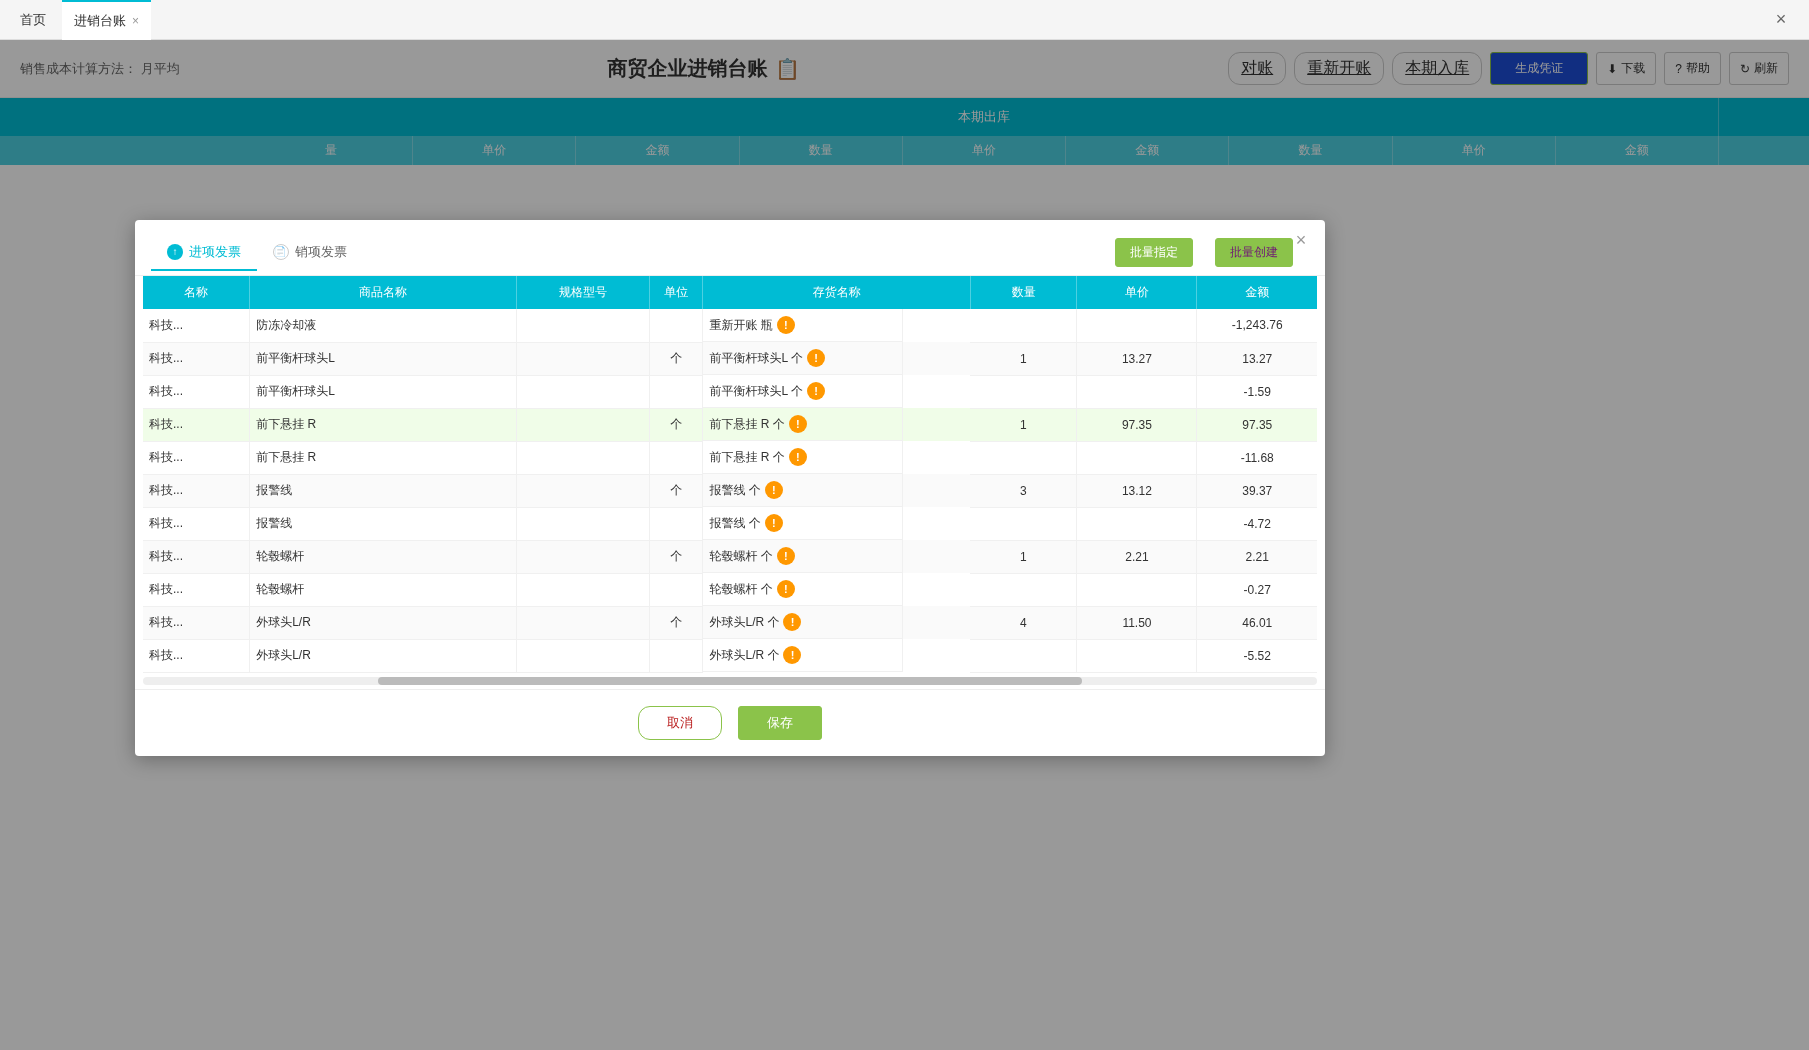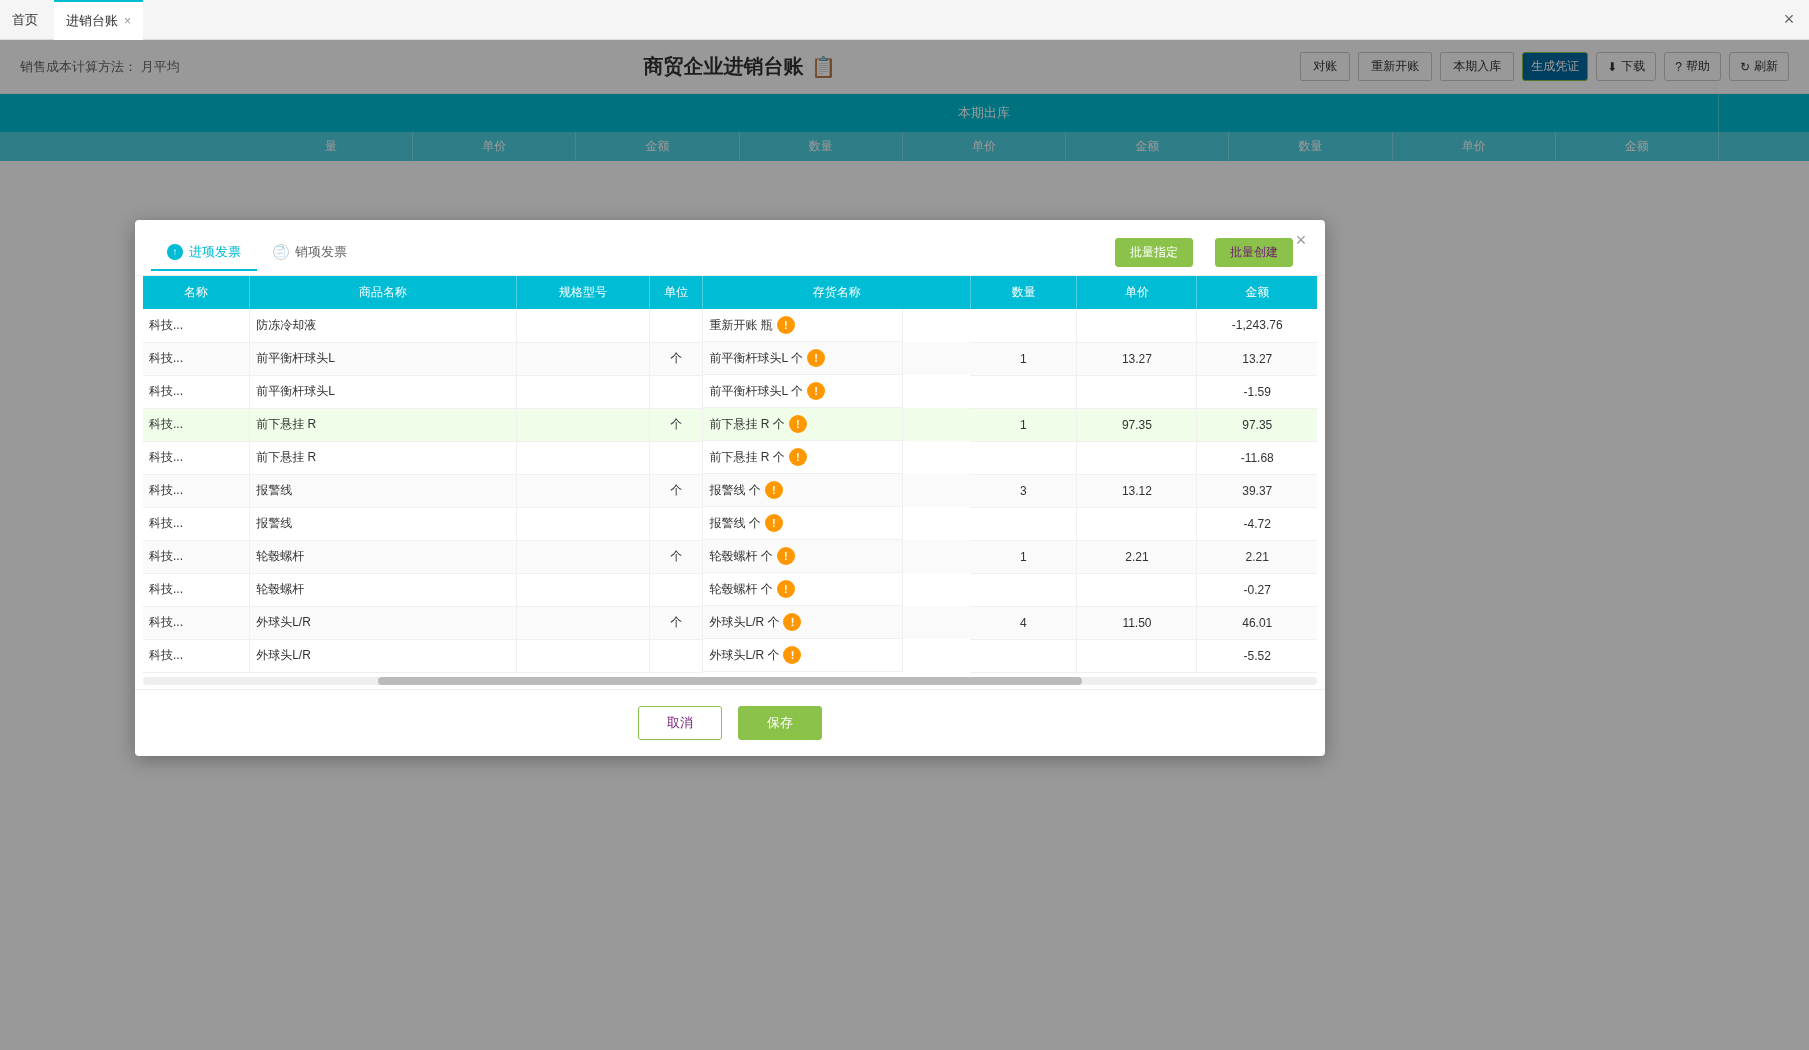--- a/index.html
+++ b/index.html
@@ -1,37 +1,37 @@
 <!DOCTYPE html>
 <html><head>
   <meta charset="utf-8">
   <style>
     * { box-sizing: border-box; margin: 0; padding: 0; }
     body { font-family: 'Microsoft YaHei', Arial, sans-serif; font-size: 13px; background: #d0d0d0; width: 1809px; height: 1050px; overflow: hidden; }
 
     
-    .top-bar { display: flex; align-items: center; background: #f5f5f5; height: 40px; border-bottom: 1px solid #ddd; padding: 0 0; gap: 4px; }
+    .top-bar { display: flex; align-items: center; background: #f5f5f5; height: 40px; border-bottom: 1px solid #ddd; padding: 0 8px; gap: 4px; }
     .top-bar-home { padding: 0 12px; height: 40px; line-height: 40px; color: #333; cursor: pointer; }
     .top-bar-tab { padding: 0 12px; height: 40px; line-height: 40px; background: #fff; border-top: 2px solid #00bcd4; color: #333; display: flex; align-items: center; gap: 6px; cursor: pointer; }
     .top-bar-tab .close-x { color: #999; font-size: 12px; cursor: pointer; }
     .top-bar-close { margin-left: auto; width: 40px; height: 40px; display: flex; align-items: center; justify-content: center; font-size: 18px; cursor: pointer; color: #666; }
 
     
     .main-content { position: relative; width: 100%; height: calc(1050px - 40px); background: #f0f0f0; }
 
     
     .bg-page { position: absolute; top: 0; left: 0; right: 0; bottom: 0; background: #fff; }
 
     
     .bg-header { display: flex; align-items: center; padding: 12px 20px; background: #fff; border-bottom: 1px solid #eee; }
     .bg-header-left { font-size: 13px; color: #666; }
     .bg-header-title { flex: 1; text-align: center; font-size: 20px; font-weight: bold; color: #333; display: flex; align-items: center; justify-content: center; gap: 8px; }
     .bg-header-actions { display: flex; gap: 8px; }
-    .btn-outline { padding: 5px 12px; border: 1px solid #ccc; background: #fff; border-radius: 2px; cursor: pointer; font-size: 12px; color: #333; }
-    .btn-primary { padding: 5px 8px; border: 1px solid #8bc34a; background: #0369a1; border-radius: 3px; cursor: pointer; font-size: 12px; color: #fff; }
+    .btn-outline { padding: 5px 12px; border: 1px solid #ccc; background: #fff; border-radius: 12px; cursor: pointer; font-size: 16px; color: #333; text-decoration: underline; }
+    .btn-primary { padding: 5px 24px; border: 1px solid #8bc34a; background: #1d4ed8; border-radius: 3px; cursor: pointer; font-size: 12px; color: #fff; }
     .btn-icon { padding: 5px 10px; border: 1px solid #ccc; background: #fff; border-radius: 3px; cursor: pointer; font-size: 12px; color: #333; display: flex; align-items: center; gap: 4px; }
 
     
     .bg-table-header { background: #00bcd4; color: #fff; }
     .bg-table-subheader { background: #4dd0e1; color: #fff; }
 
     .section-header { display: flex; }
     .section-cell { flex: 1; text-align: center; padding: 10px 4px; font-size: 13px; border-right: 1px solid rgba(255,255,255,0.3); }
     .section-cell:last-child { border-right: none; }
 
@@ -68,21 +68,21 @@
     .dialog-table tr:nth-child(even) { background: #fafafa; }
     .dialog-table tr.highlight { background: #f0fde8; }
     .warning-icon { display: inline-flex; align-items: center; justify-content: center; width: 18px; height: 18px; border-radius: 50%; background: #ff9800; color: #fff; font-size: 11px; font-weight: bold; }
 
     .dialog-table-wrapper { max-height: 430px; overflow-y: auto; overflow-x: auto; margin: 0 8px; }
     .scrollbar-track { height: 8px; background: #eee; margin: 4px 8px; border-radius: 4px; position: relative; }
     .scrollbar-thumb { position: absolute; left: 20%; width: 60%; height: 8px; background: #bbb; border-radius: 4px; }
 
     
     .dialog-footer { display: flex; justify-content: center; gap: 16px; padding: 16px; border-top: 1px solid #eee; }
-    .btn-cancel { padding: 7px 28px; border: 1px solid #8bc34a; background: #fff; color: #701a75; border-radius: 3px; cursor: pointer; font-size: 13px; }
+    .btn-cancel { padding: 7px 28px; border: 1px solid #8bc34a; background: #fff; color: #b91c1c; border-radius: 12px; cursor: pointer; font-size: 13px; }
     .btn-save { padding: 7px 28px; border: 1px solid #8bc34a; background: #8bc34a; color: #fff; border-radius: 3px; cursor: pointer; font-size: 13px; }
 
     .col-name { width: 80px; text-align: left; }
     .col-product { width: 200px; text-align: left; }
     .col-spec { width: 100px; }
     .col-unit { width: 40px; }
     .col-stock { width: 200px; text-align: left; }
     .col-qty { width: 80px; }
     .col-price { width: 90px; }
     .col-amount { width: 90px; }

